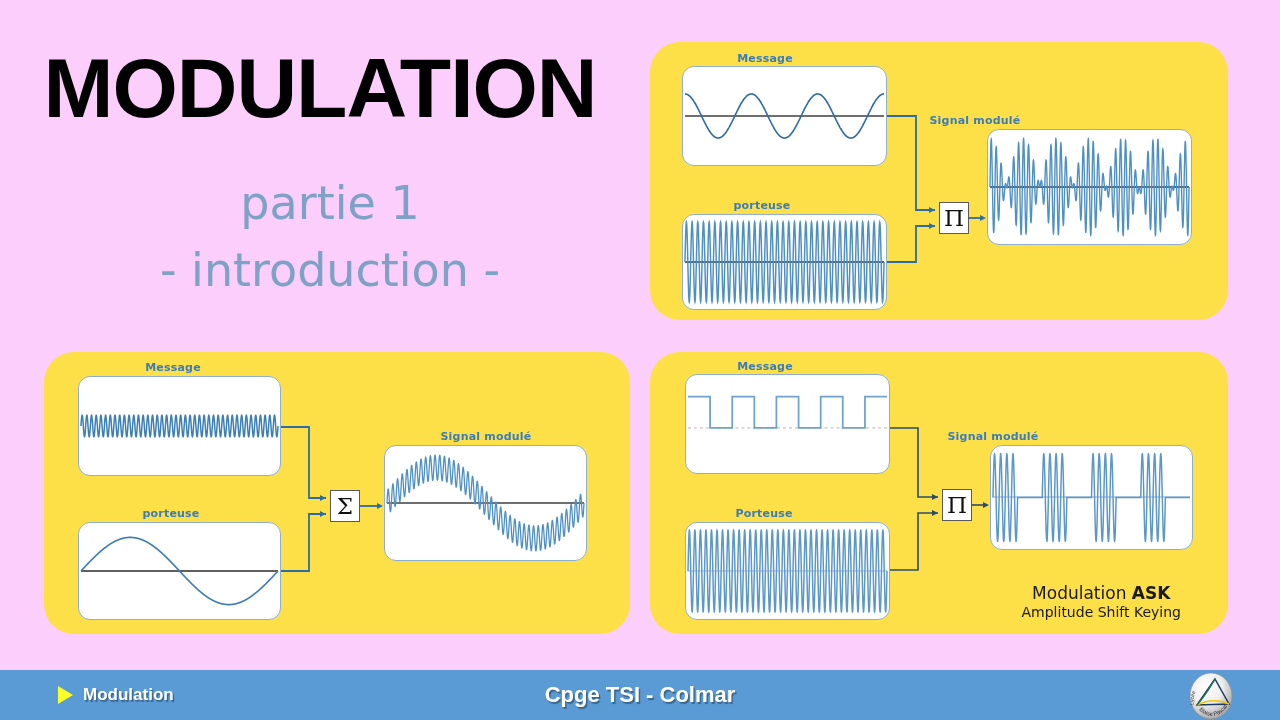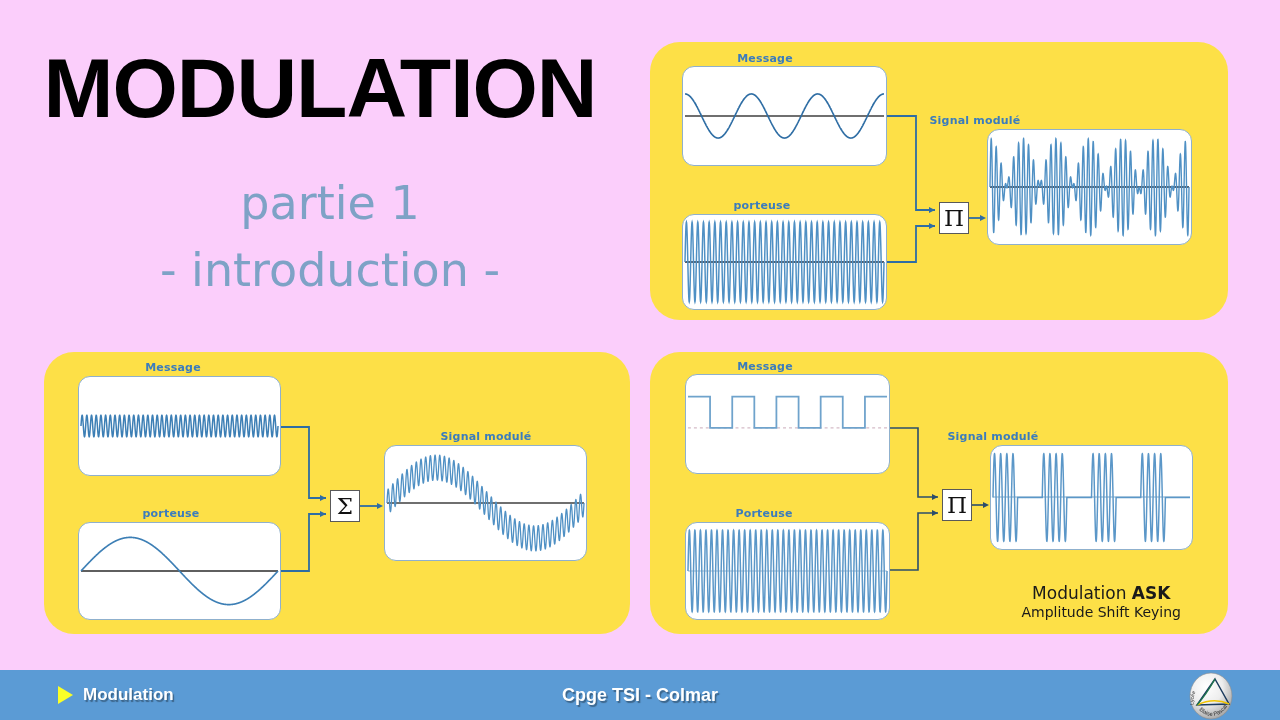--- a/index.html
+++ b/index.html
@@ -81,21 +81,21 @@
     width: 0; height: 0; border-left: 15px solid #fbff26;
     border-top: 9px solid transparent; border-bottom: 9px solid transparent;
   }
   #footer-left-label {
     color: #ffffff; font-weight: bold; font-size: 17px;
     text-shadow: 1.5px 1.5px 1px rgba(0,0,0,.35);
   }
   #footer-center {
     position: absolute; left: 0; top: 0; width: 1280px; height: 50px;
     display: flex; align-items: center; justify-content: center;
-    color: #ffffff; font-weight: bold; font-size: 18px;
+    color: #ffffff; font-weight: bold; font-size: 22px;
     text-shadow: 1.5px 1.5px 1px rgba(0,0,0,.35);
   }
   #footer-logo {
     position: absolute; right: 42px; top: 1px;
     width: 54px; height: 50px;
   }
 </style>
 </head>
 <body>
 

